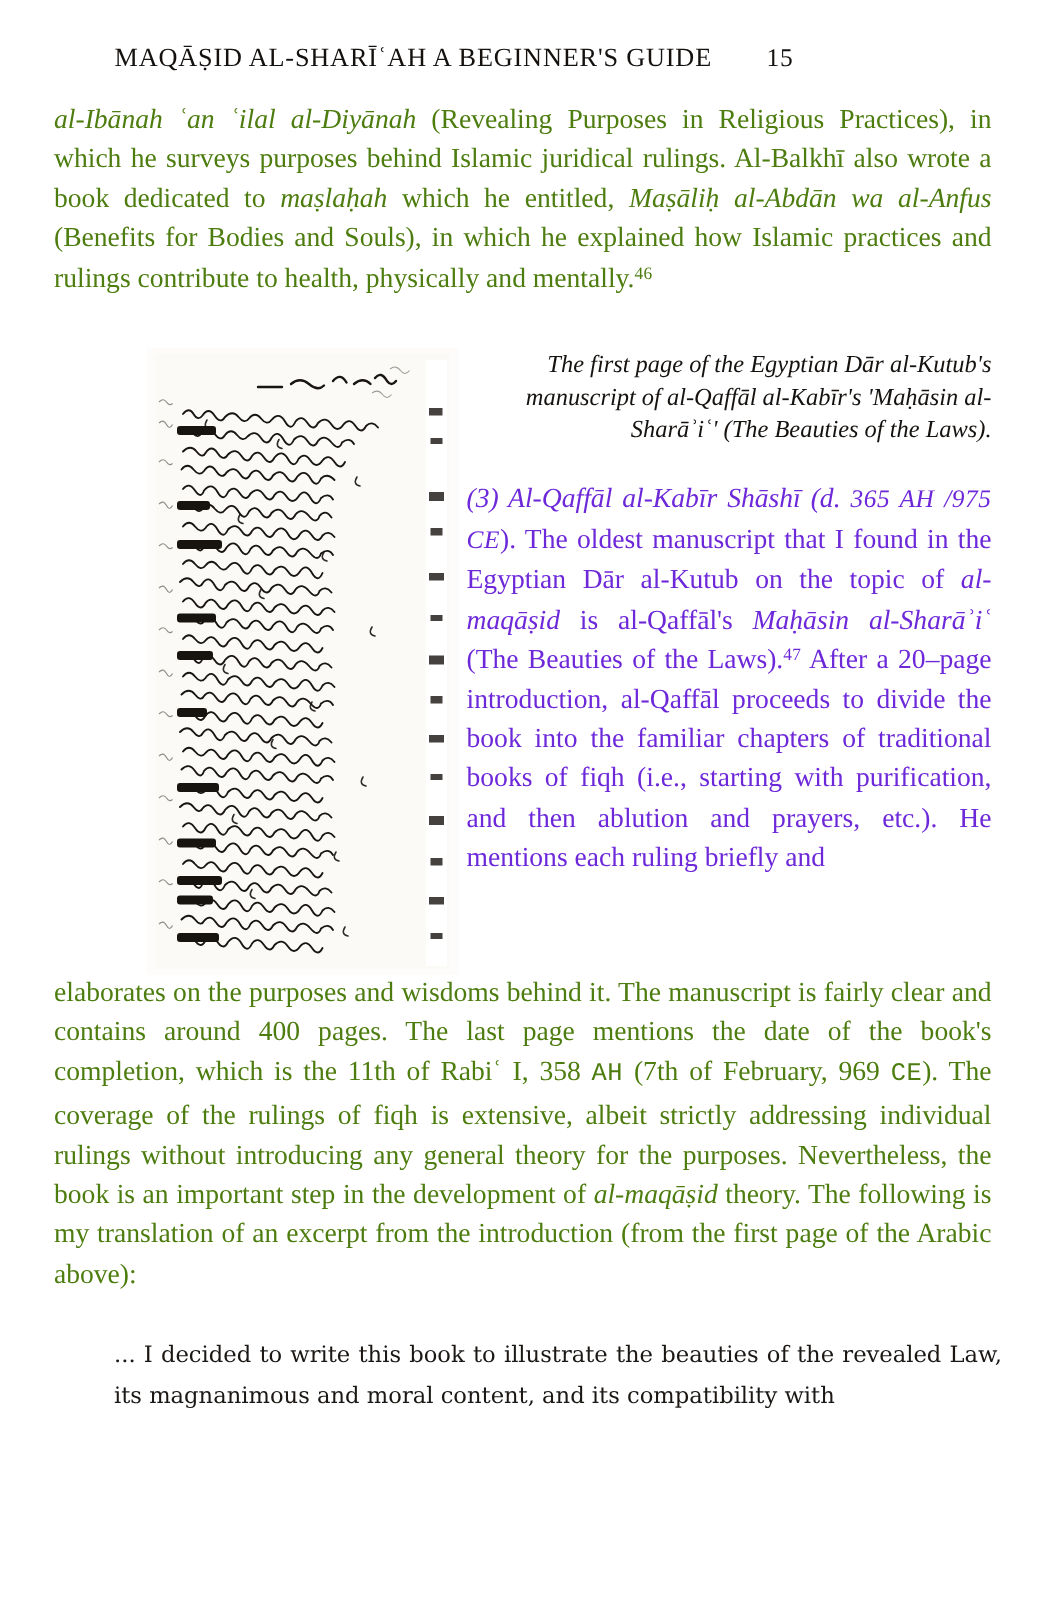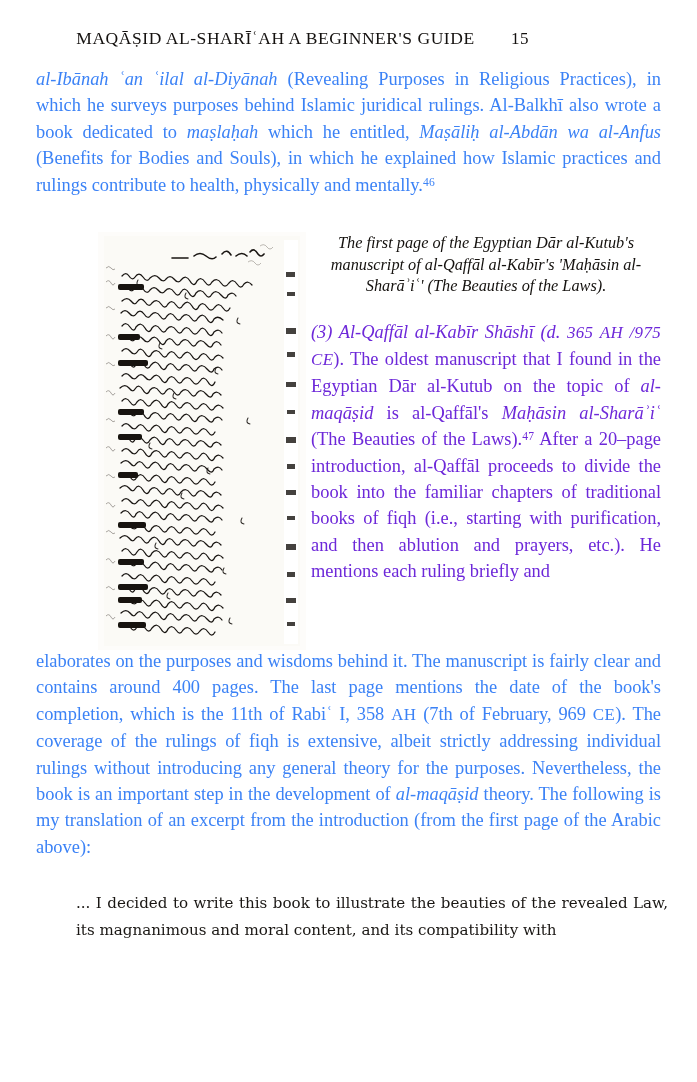--- a/index.html
+++ b/index.html
@@ -45,26 +45,26 @@
     left:36px; top:66px;
     width:625px;
   }
 
   p.body {
     margin:0;
     font-size:18.4px;
     line-height:26.4px;
     text-align:justify;
     text-justify:inter-word;
-    color:#3b82f6;
+    color:#4d7c0f;
     hyphens:none;
   }
 
   .it { font-style:italic; }
-  .sc { font-variant:small-caps; font-size:0.92em; letter-spacing:0.35px; }
+  .sc { font-variant:small-caps; font-size:0.92em; letter-spacing:0.35px;font-family:Liberation Mono, monospace; }
   .sc-it { font-variant:small-caps; font-style:italic; font-size:0.92em; letter-spacing:0.35px; }
   sup.fn {
     font-size:0.63em;
     vertical-align:0.42em;
     line-height:0;
     letter-spacing:0.2px;
   }
 
   .ms-figure {
     position:absolute;
@@ -80,21 +80,21 @@
     position:absolute;
     left:275px; top:0;
     width:350px;
   }
 
   p.caption {
     margin:0 0 22px 0;
     font-style:italic;
     font-size:16.3px;
     line-height:21.5px;
-    text-align:center;
+    text-align:right;
     color:#15120f;
   }
 
   p.colbody {
     margin:0;
     font-size:18.4px;
     line-height:26.4px;
     text-align:justify;
     text-justify:inter-word;
     color:#6d28d9;

